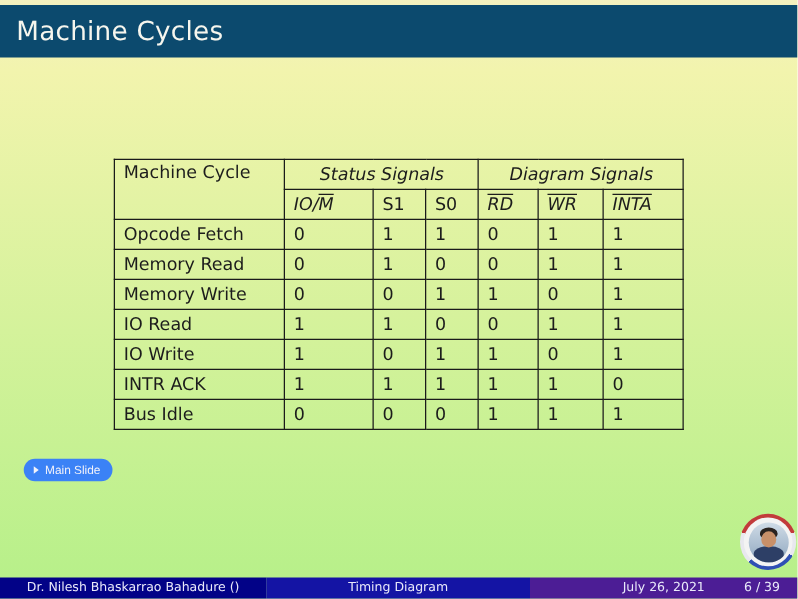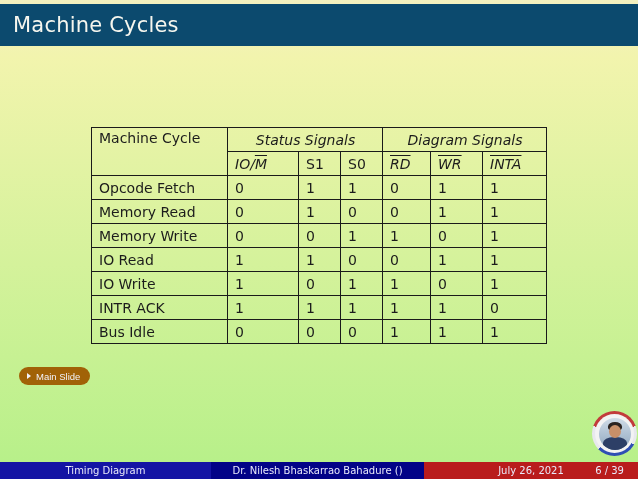--- a/index.html
+++ b/index.html
@@ -33,21 +33,21 @@
   .sig-table col.c-s1   { width:42px; }
   .sig-table col.c-s0   { width:42px; }
   .sig-table col.c-rd   { width:48px; }
   .sig-table col.c-wr   { width:52px; }
   .sig-table col.c-inta { width:64px; }
   .it { font-style:italic;margin-top:32px; }
   .over { text-decoration:overline; }
   
   .main-slide-btn {
     position:absolute; left:19px; top:367px; height:18px;
-    background:#a16207; border-radius:9px; padding:0 10px 0 8px;
+    background:#3b82f6; border-radius:9px; padding:0 10px 0 8px;
     display:inline-flex; align-items:center; gap:5px;
     color:#f2f2fa; font-size:9.5px; cursor:pointer; border:none;
   }
   .tri {
     width:0; height:0; display:inline-block;
     border-left:4px solid #f2f2fa;
     border-top:3.5px solid transparent;
     border-bottom:3.5px solid transparent;
   }
   
@@ -69,21 +69,21 @@
   .avatar .face  { position:absolute; left:10px; top:7px; width:12px; height:13px; border-radius:50%; background:#c89069; }
   .avatar .shirt { position:absolute; left:4px; top:19px; width:24px; height:13px; border-radius:45% 45% 0 0; background:#2d3f66; }
   
   .footer {
     position:absolute; left:0; right:0; bottom:0; height:17px;
     display:flex; font-size:10px; color:#e9e9fa;
   }
   .footer .seg { display:flex; align-items:center; justify-content:center; height:100%; }
   .seg-author { width:213px; background:#020287; }
   .seg-title  { width:211px; background:#1414a4; }
-  .seg-date   { width:214px; background:#b91c1c; position:relative; }
+  .seg-date   { width:214px; background:#4c1d95; position:relative; }
   .seg-date .page { position:absolute; right:14px; top:0; line-height:17px; }
 </style>
 </head>
 <body>
 
 <div class="titlebar">
   <span class="title">Machine Cycles</span>
 </div>
 
 <table class="sig-table">
@@ -185,19 +185,19 @@
   <div class="ring">
     <div class="photo">
       <div class="shirt"></div>
       <div class="hair"></div>
       <div class="face"></div>
     </div>
   </div>
 </div>
 
 <div class="footer">
+  <div class="seg seg-author">Dr. Nilesh Bhaskarrao Bahadure ()</div>
   <div class="seg seg-title">Timing Diagram</div>
-  <div class="seg seg-author">Dr. Nilesh Bhaskarrao Bahadure ()</div>
   <div class="seg seg-date">
     <span>July 26, 2021</span>
     <span class="page">6 / 39</span>
   </div>
 </div>
 
 </body></html>

